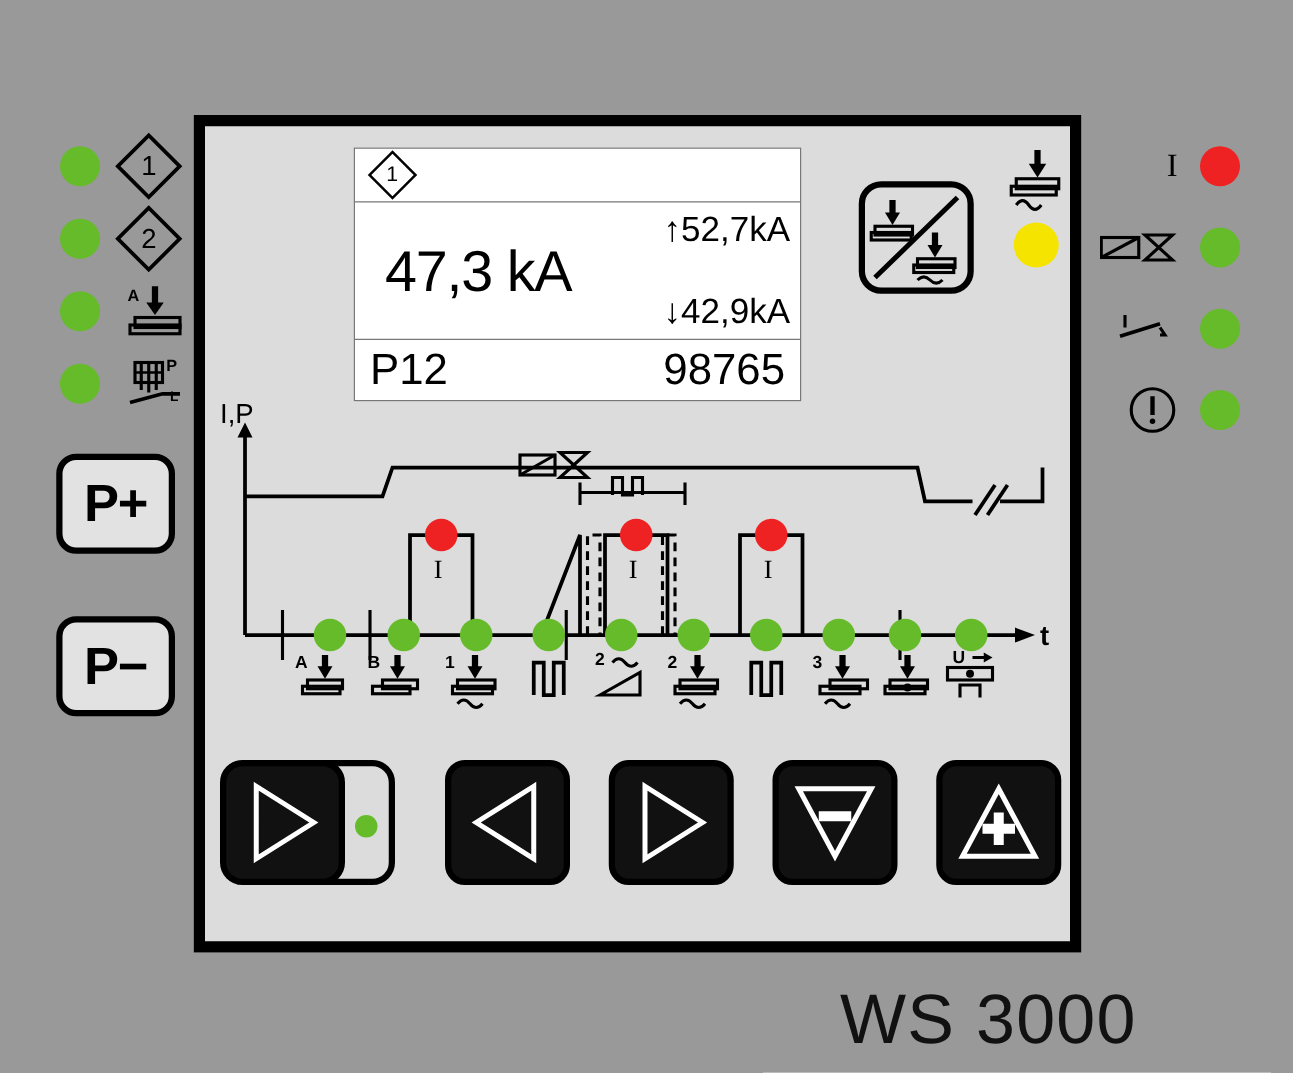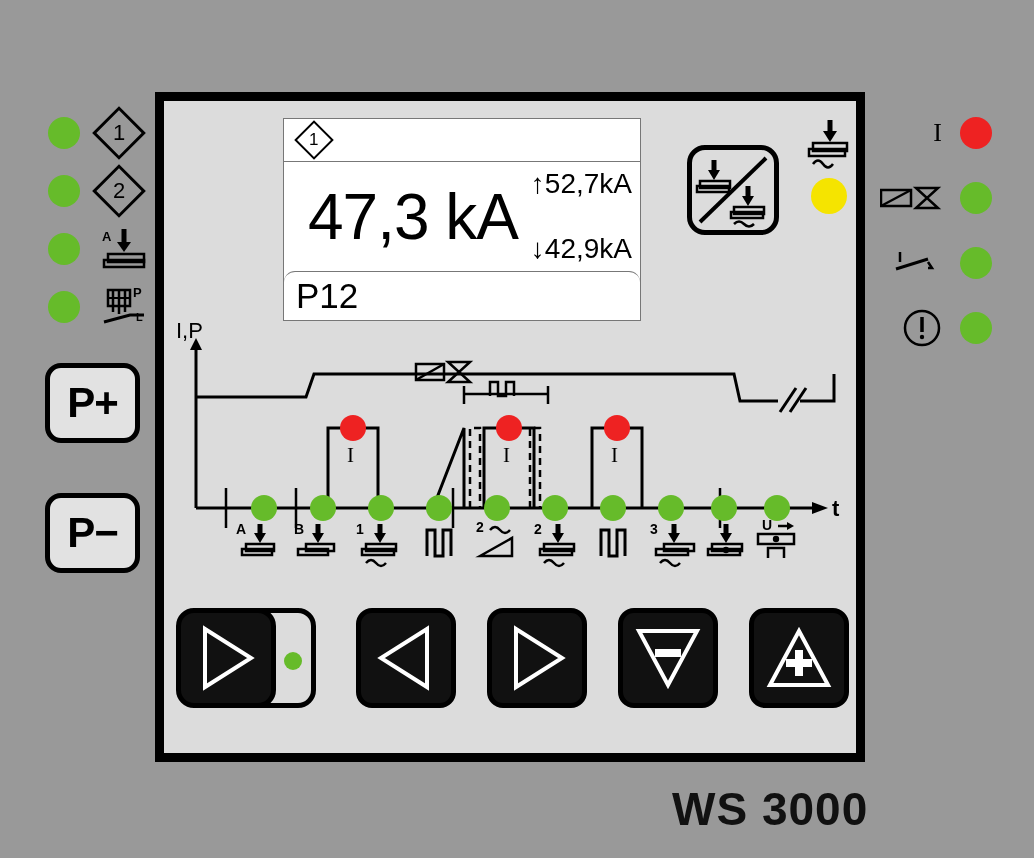--- a/index.html
+++ b/index.html
@@ -48,25 +48,25 @@
   #pplus{left:45px;top:363px;}
   #pminus{left:45px;top:493px;}
 
   
   #lcd{position:absolute;left:283px;top:118px;width:358px;height:203px;
        background:#ffffff;border:1px solid #777;box-sizing:border-box;
        display:flex;flex-direction:column;}
   #lcd .lcdtop{height:42px;border-bottom:1px solid #777;display:flex;align-items:center;padding-left:10px;}
   #lcd .lcdmid{flex:1;display:flex;align-items:center;position:relative;}
   #lcd .lcdbot{height:48px;border-top:1px solid #777;display:flex;align-items:center;
-               justify-content:space-between;padding:0 12px;font-size:35px;border-radius:11px;}
+               justify-content:space-between;padding:0 12px;font-size:35px;}
   .lcddiamond{width:28px;height:28px;border:2px solid #000;transform:rotate(45deg);
               display:flex;align-items:center;justify-content:center;box-sizing:border-box;margin-left:6px;}
   .lcddiamond span{transform:rotate(-45deg);font-size:17px;}
-  #mainval{font-size:64px;letter-spacing:-1px;padding-left:24px;line-height:1;}
+  #mainval{font-size:46px;letter-spacing:-1px;padding-left:24px;line-height:1;}
   #lcd .side{position:absolute;right:8px;top:0;height:100%;
              display:flex;flex-direction:column;justify-content:space-between;padding:6px 0;box-sizing:border-box;}
   #lcd .side div{font-size:28px;display:flex;align-items:center;white-space:nowrap;}
 
   
   #modebtn{position:absolute;left:687px;top:145px;width:92px;height:90px;
            background:#dcdcdc;border:5px solid #000;border-radius:18px;box-sizing:border-box;}
 
   
   #diagram{position:absolute;left:168px;top:316px;width:700px;height:270px;}
@@ -76,21 +76,21 @@
         box-sizing:border-box;display:flex;align-items:center;justify-content:center;}
   #startwrap{position:absolute;left:176px;top:608px;width:140px;height:100px;}
   #startbase{position:absolute;left:32px;top:0;width:108px;height:100px;
              background:#dcdcdc;border:5px solid #000;border-radius:18px;box-sizing:border-box;}
   #startkey{position:absolute;left:0;top:0;width:100px;height:100px;
             background:#111;border:5px solid #000;border-radius:18px;box-sizing:border-box;
             display:flex;align-items:center;justify-content:center;}
   #startled{position:absolute;left:108px;top:44px;width:18px;height:18px;border-radius:50%;background:#66bb2a;}
 
   
-  #brand{position:absolute;left:672px;top:782px;font-size:46px;font-weight:bold;letter-spacing:1px;color:#111;}
+  #brand{position:absolute;left:672px;top:782px;font-size:56px;font-weight:normal;letter-spacing:1px;color:#111;}
 
   svg{display:block;}
   .nofill{fill:none;stroke:#000;}
 </style>
 </head>
 <body>
 
 <div class="stage">
 
   <div id="leftleds">
@@ -203,20 +203,21 @@
           <span>52,7kA</span>
         </div>
         <div>
           <span>↓</span>
           <span>42,9kA</span>
         </div>
       </div>
     </div>
     <div class="lcdbot">
       <span>P12</span>
+      <span>98765</span>
     </div>
   </div>
 
   <div id="modebtn">
     <svg width="82" height="80" viewBox="0 0 82 80">
       <line x1="8" y1="72" x2="74" y2="8" stroke="#000" stroke-width="4"></line>
       <g>
         <line x1="22" y1="10" x2="22" y2="22" stroke="#000" stroke-width="5"></line>
         <polygon points="16,20 28,20 22,30" fill="#000"></polygon>
         <rect x="8" y="31" width="30" height="7" class="nofill" stroke-width="2.5"></rect>

